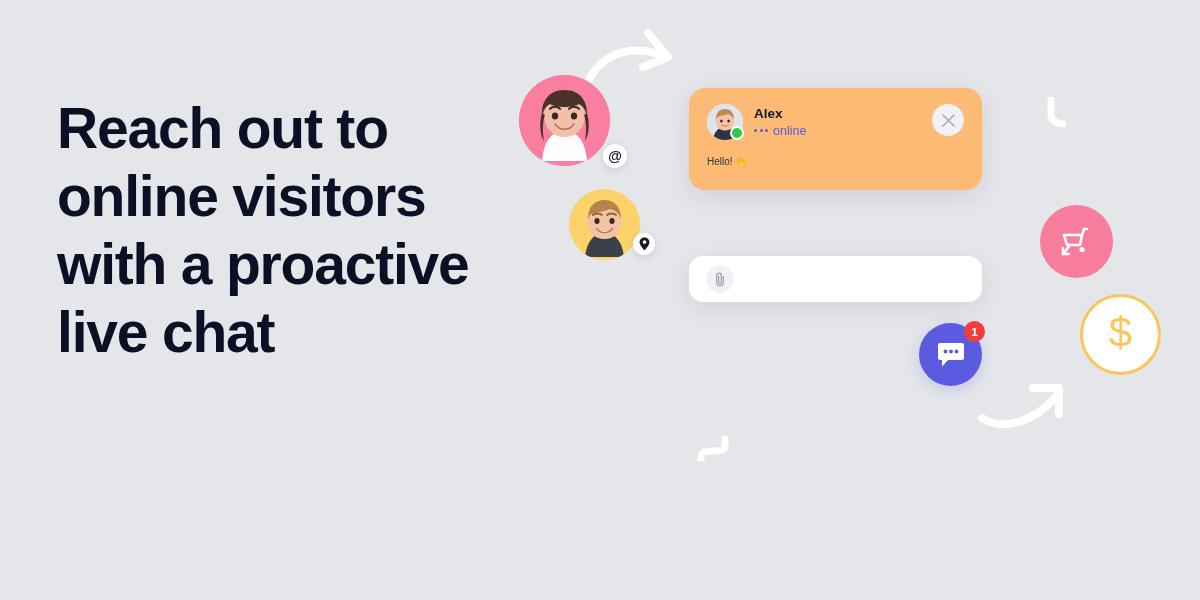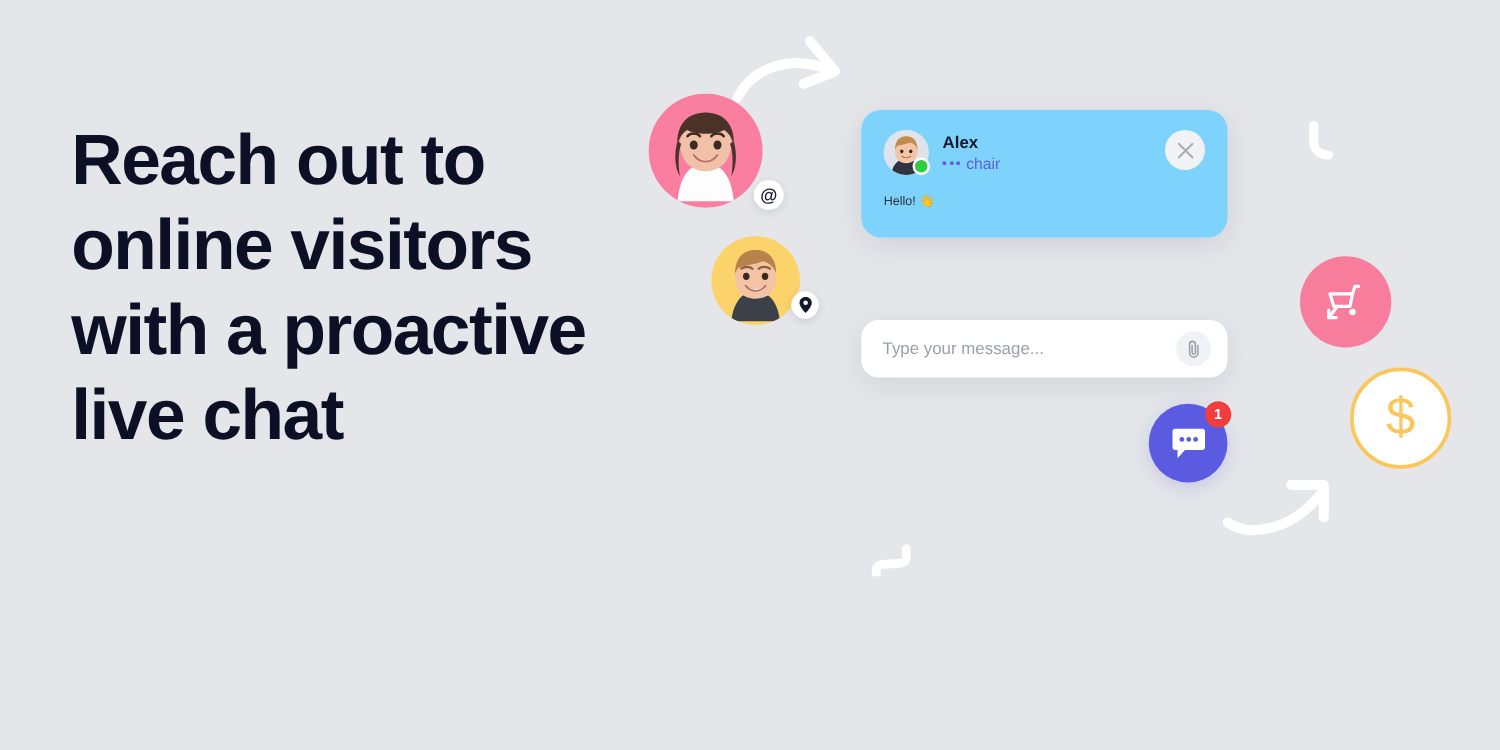--- a/index.html
+++ b/index.html
@@ -54,21 +54,21 @@
     color: #2b2b2b;
     line-height: 1;
   }
 
   
   .chat-card {
     position: absolute;
     left: 689px;
     top: 88px;
     width: 293px;
-    background: #7dd3fc;
+    background: #fdba74;
     border-radius: 16px;
     box-shadow: 0 6px 22px rgba(28,34,56,0.10);
     padding: 16px 18px 18px 18px;
     box-sizing: border-box;
   }
   .chat-head {
     display: flex;
     align-items: center;
     gap: 11px;
     position: relative;
@@ -318,36 +318,35 @@
         <span class="online-dot"></span>
       </div>
       <div class="agent-meta">
         <div class="agent-name">Alex</div>
         <div class="typing-row">
           <span class="typing-dots">
               <i></i>
               <i></i>
               <i></i>
             </span>
-          <span class="typing-label">chair</span>
+          <span class="typing-label">online</span>
         </div>
       </div>
       <div class="close-btn">
         <svg width="13" height="13" viewBox="0 0 13 13">
           <path d="M1 1 L12 12 M12 1 L1 12" stroke="#a8acb6" stroke-width="1.6" stroke-linecap="round"></path>
         </svg>
       </div>
     </div>
     <div class="msg-body">
       <p class="msg-line1">Hello! 👋</p>
     </div>
   </div>
 
   <div class="chat-input">
-    <span class="chat-input-text">Type your message...</span>
     <span class="clip-btn">
       <svg width="14" height="16" viewBox="0 0 14 16">
         <path d="M10.3 5.4 V11.3 C10.3 13.2 8.8 14.7 7 14.7 C5.2 14.7 3.7 13.2 3.7 11.3 V4.3 C3.7 3.1 4.7 2.1 6 2.1 C7.3 2.1 8.3 3.1 8.3 4.3 V11.1 C8.3 11.8 7.7 12.4 7 12.4 C6.3 12.4 5.7 11.8 5.7 11.1 V5.4" stroke="#9b9fab" stroke-width="1.25" fill="none" stroke-linecap="round" stroke-linejoin="round"></path>
       </svg>
     </span>
   </div>
 
   <div class="launcher">
     <svg width="30" height="28" viewBox="0 0 30 28">
       <path d="M4 2 H26 C27.1 2 28 2.9 28 4 V17 C28 18.1 27.1 19 26 19 H12 L6 25.5 V19 H4 C2.9 19 2 18.1 2 17 V4 C2 2.9 2.9 2 4 2 Z" fill="#ffffff"></path>

